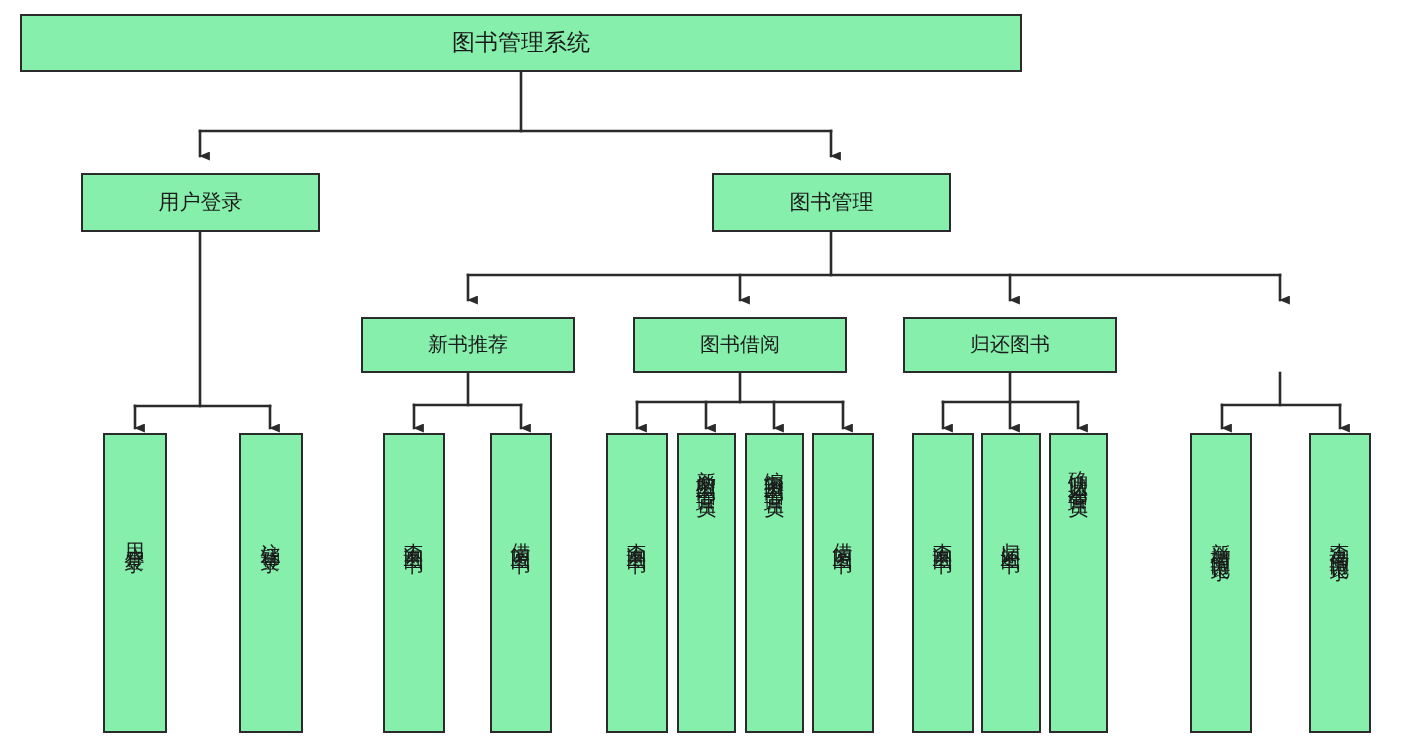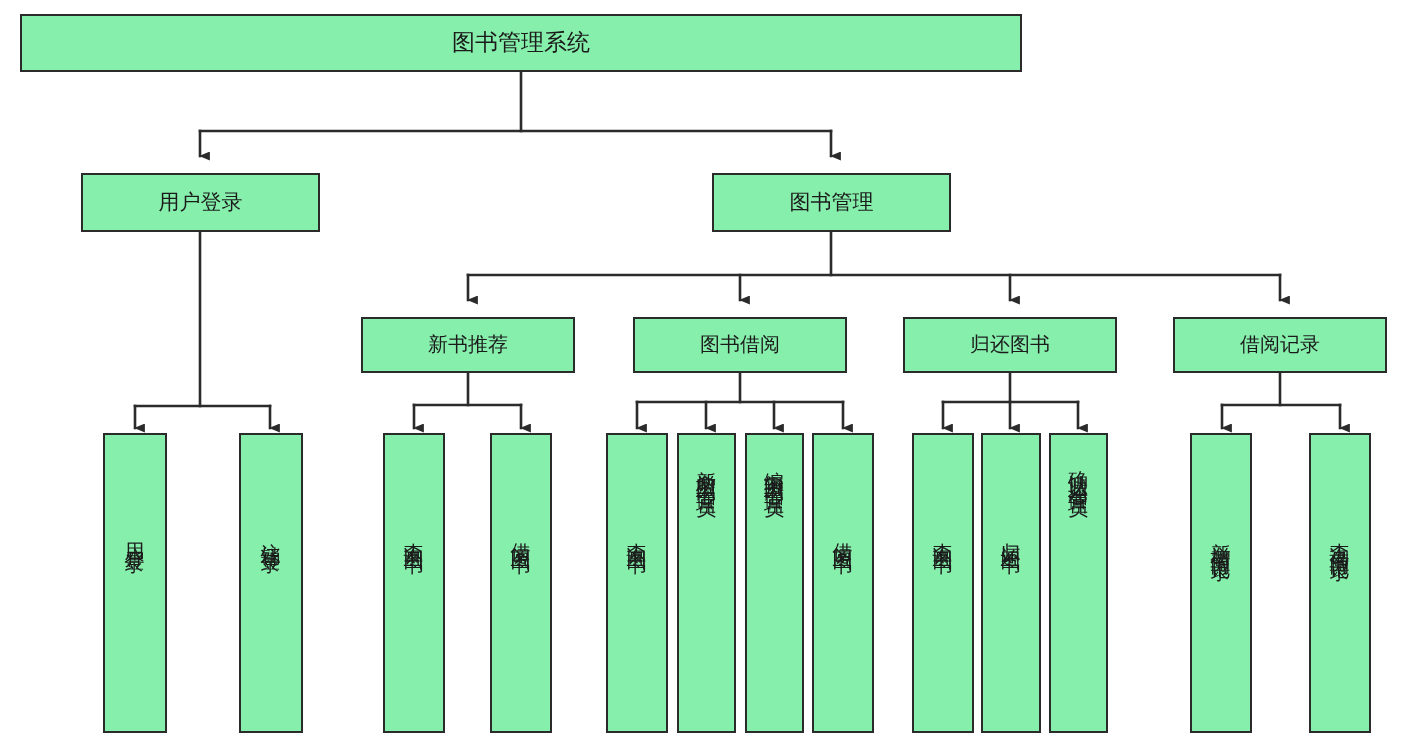--- a/index.html
+++ b/index.html
@@ -129,23 +129,20 @@
 
   <div class="node lvl2" style="left:633px;top:317px;width:214px;height:56px;">
     <span class="lbl">图书借阅</span>
   </div>
   <div class="node lvl2" style="left:361px;top:317px;width:214px;height:56px;">
     <span class="lbl">新书推荐</span>
   </div>
   <div class="node lvl2" style="left:903px;top:317px;width:214px;height:56px;">
     <span class="lbl">归还图书</span>
   </div>
-  <div class="node lvl2" style="left:1173px;top:317px;width:214px;height:56px;">
-    <span class="lbl">借阅记录</span>
-  </div>
 
   <div class="node leaf mid" style="left:103px;top:433px;width:64px;height:300px;">
     <span class="lbl">用户登录</span>
   </div>
   <div class="node leaf mid" style="left:239px;top:433px;width:64px;height:300px;">
     <span class="lbl">注销登录</span>
   </div>
 
   <div class="node leaf mid" style="left:383px;top:433px;width:62px;height:300px;">
     <span class="lbl">查询图书</span>

